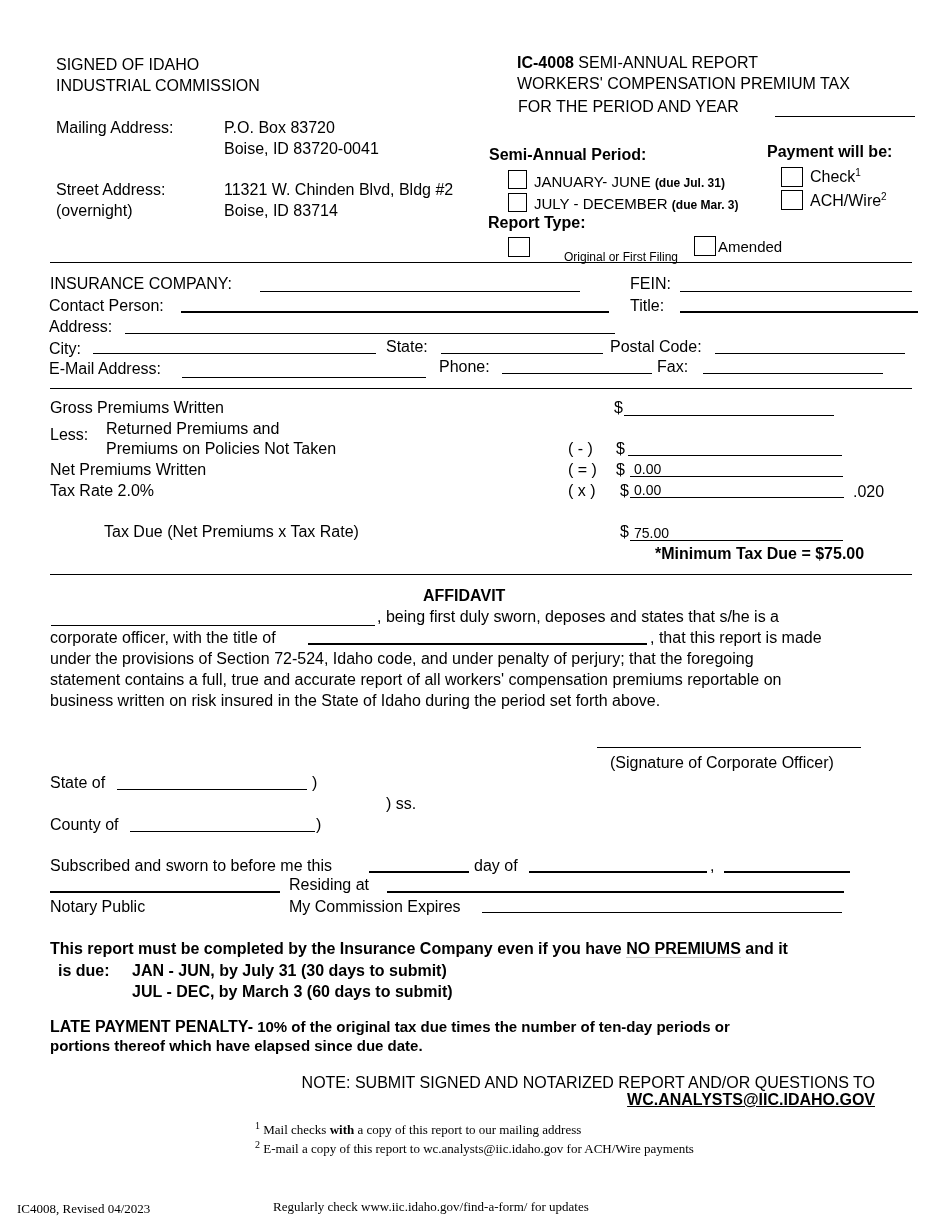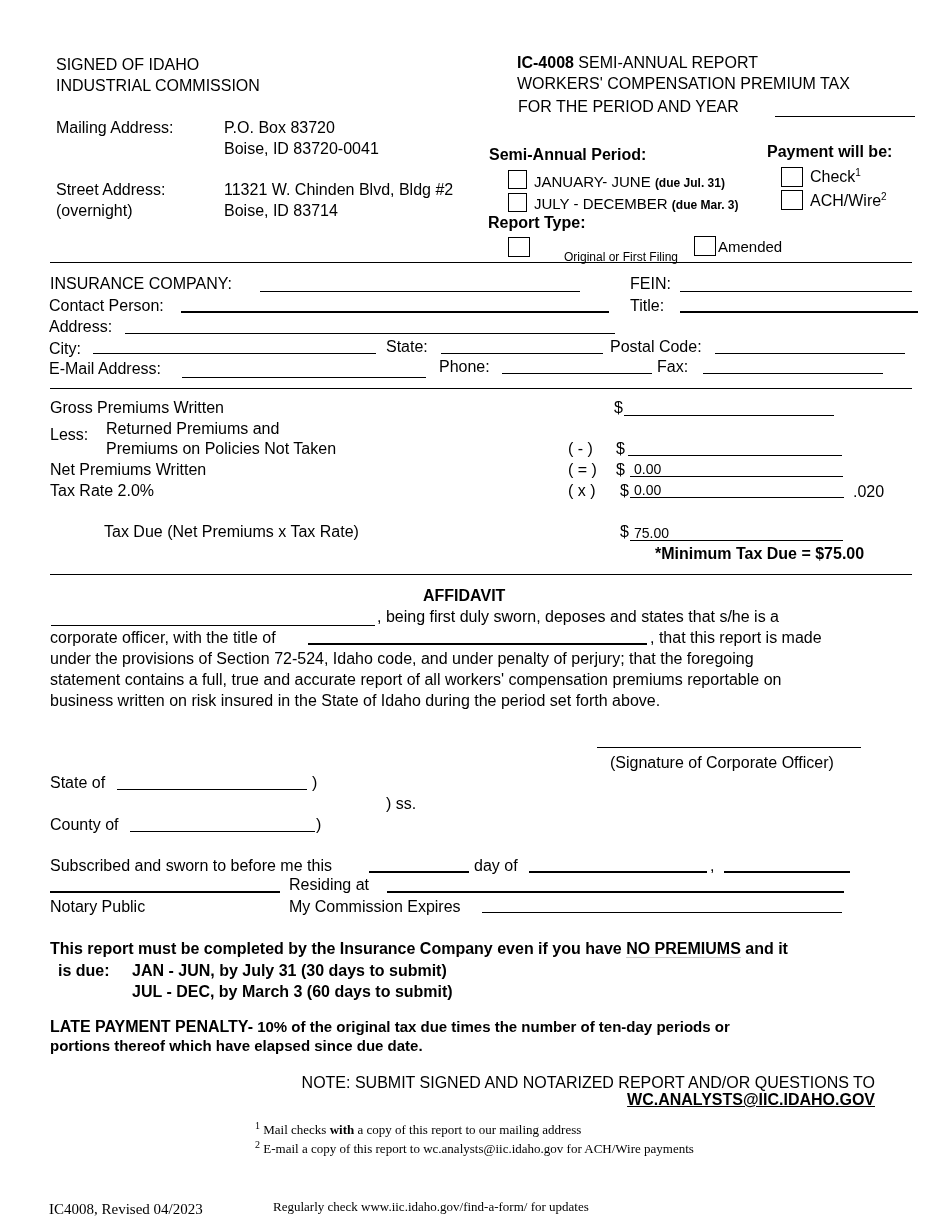--- a/index.html
+++ b/index.html
@@ -155,14 +155,14 @@
 
 <div class="abs" style="left:50px;top:1019px;"><span class="b">LATE PAYMENT PENALTY-</span><span class="b" style="font-size:15px;"> 10% of the original tax due times the number of ten-day periods or</span></div>
 <div class="abs b" style="left:50px;top:1038px;font-size:15px;">portions thereof which have elapsed since due date.</div>
 
 <div class="abs" style="right:75px;top:1075px;font-size:16px;">NOTE: SUBMIT SIGNED AND NOTARIZED REPORT AND/OR QUESTIONS TO</div>
 <div class="abs b" style="right:75px;top:1092px;text-decoration:underline;font-size:16px;">WC.ANALYSTS@IIC.IDAHO.GOV</div>
 
 <div class="abs serif" style="left:255px;top:1123px;font-size:13px;"><sup>1</sup><span> Mail checks </span><b>with</b><span> a copy of this report to our mailing address</span></div>
 <div class="abs serif" style="left:255px;top:1142px;font-size:13px;"><sup>2</sup><span> E-mail a copy of this report to wc.analysts@iic.idaho.gov for ACH/Wire payments</span></div>
 
-<div class="abs serif" style="left:17px;top:1202px;font-size:15px;margin-left:32px;">IC4008, Revised 04/2023</div>
+<div class="abs serif" style="left:17px;top:1202px;font-size:13px;">IC4008, Revised 04/2023</div>
 <div class="abs serif" style="left:273px;top:1200px;font-size:13px;">Regularly check www.iic.idaho.gov/find-a-form/ for updates</div>
 
 </body></html>

